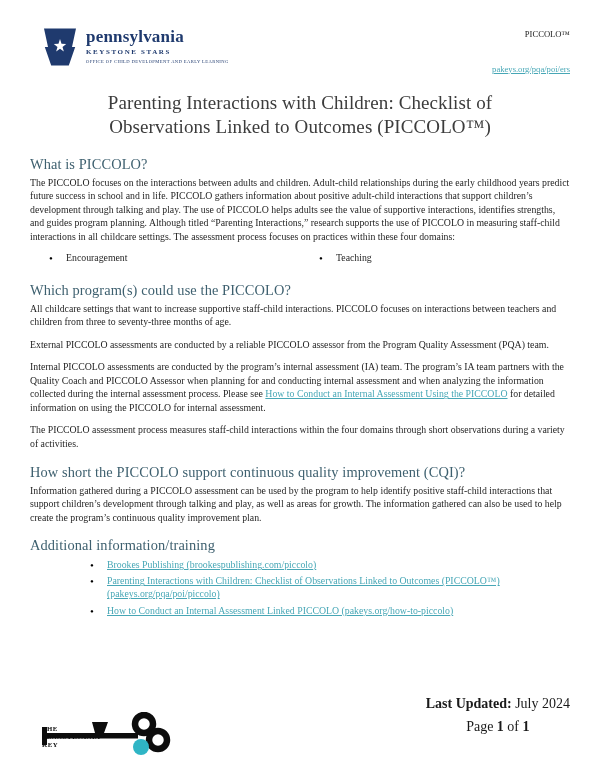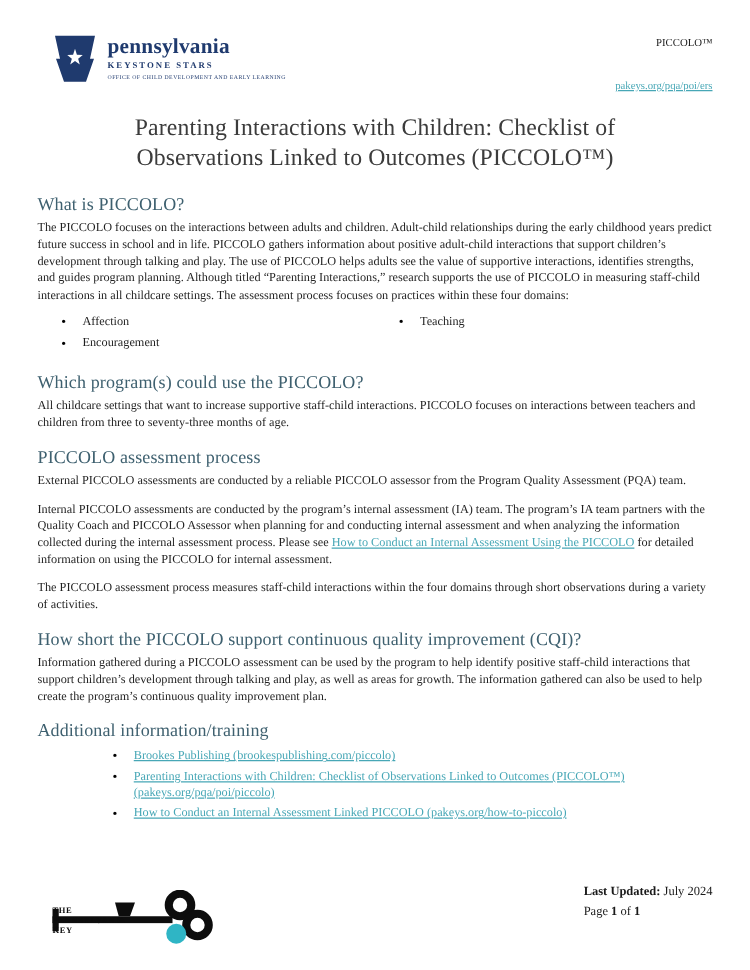--- a/index.html
+++ b/index.html
@@ -67,21 +67,21 @@
   
   .footer-logo { position: absolute; left: 40px; bottom: 16px; width: 132px; height: 48px; }
   .key-svg { position: absolute; left: 0; top: 0; width: 132px; height: 48px; }
   .key-text {
     position: absolute; left: 2px; top: 13px; z-index: 2;
     font-weight: bold; color: #0d0d0d; font-size: 6.8px;
     line-height: 1.16; letter-spacing: 0.5px;
   }
   .footer-meta {
     position: absolute; right: 30px; bottom: 38px;
-    text-align: left; font-size: 10px; color: #1a1a1a; line-height: 1.6;
+    text-align: center; font-size: 14px; color: #1a1a1a; line-height: 1.6;
   }
   .b { font-weight: bold; }
 </style>
 </head>
 <body>
 
 <div class="page">
 
   <div class="header">
     <div class="brandmark">
@@ -104,35 +104,33 @@
   <div class="doc-title">Parenting Interactions with Children: Checklist of Observations Linked to Outcomes (PICCOLO™)</div>
 
   <div class="content">
 
     <h2 class="sec">What is PICCOLO?</h2>
     <p>The PICCOLO focuses on the interactions between adults and children. Adult-child relationships during the early childhood years predict future success in school and in life. PICCOLO gathers information about positive adult-child interactions that support children’s development through talking and play. The use of PICCOLO helps adults see the value of supportive interactions, identifies strengths, and guides program planning. Although titled “Parenting Interactions,” research supports the use of PICCOLO in measuring staff-child interactions in all childcare settings. The assessment process focuses on practices within these four domains:</p>
 
     <div class="domains-wrap">
       <div class="domains-col">
         <ul>
-          <li>Affection</li>
           <li>Encouragement</li>
         </ul>
       </div>
       <div class="domains-col">
         <ul>
           <li>Teaching</li>
         </ul>
       </div>
     </div>
 
     <h2 class="sec">Which program(s) could use the PICCOLO?</h2>
     <p>All childcare settings that want to increase supportive staff-child interactions. PICCOLO focuses on interactions between teachers and children from three to seventy-three months of age.</p>
 
-    <h2 class="sec">PICCOLO assessment process</h2>
     <p>External PICCOLO assessments are conducted by a reliable PICCOLO assessor from the Program Quality Assessment (PQA) team.</p>
     <p><span>Internal PICCOLO assessments are conducted by the program’s internal assessment (IA) team. The program’s IA team partners with the Quality Coach and PICCOLO Assessor when planning for and conducting internal assessment and when analyzing the information collected during the internal assessment process. Please see </span><a class="doclink">How to Conduct an Internal Assessment Using the PICCOLO</a><span> for detailed information on using the PICCOLO for internal assessment.</span></p>
     <p>The PICCOLO assessment process measures staff-child interactions within the four domains through short observations during a variety of activities.</p>
 
     <h2 class="sec">How short the PICCOLO support continuous quality improvement (CQI)?</h2>
     <p>Information gathered during a PICCOLO assessment can be used by the program to help identify positive staff-child interactions that support children’s development through talking and play, as well as areas for growth. The information gathered can also be used to help create the program’s continuous quality improvement plan.</p>
 
     <h2 class="sec">Additional information/training</h2>
     <ul class="links-list">
       <li><a class="doclink">Brookes Publishing (brookespublishing.com/piccolo)</a></li>

